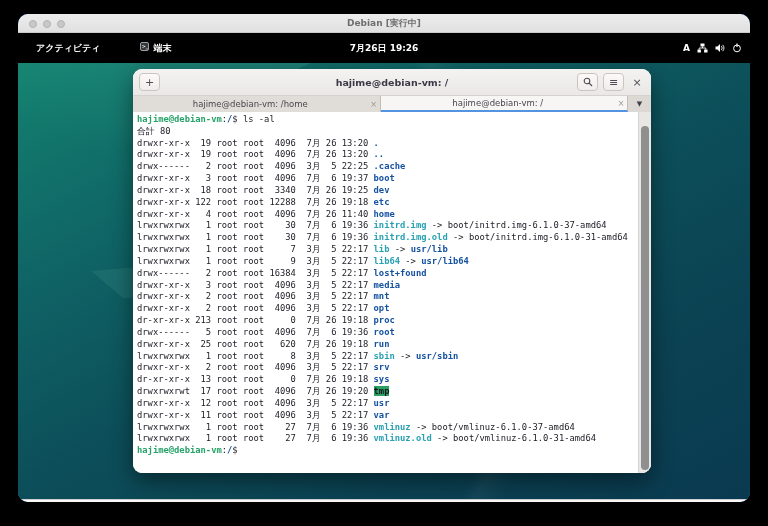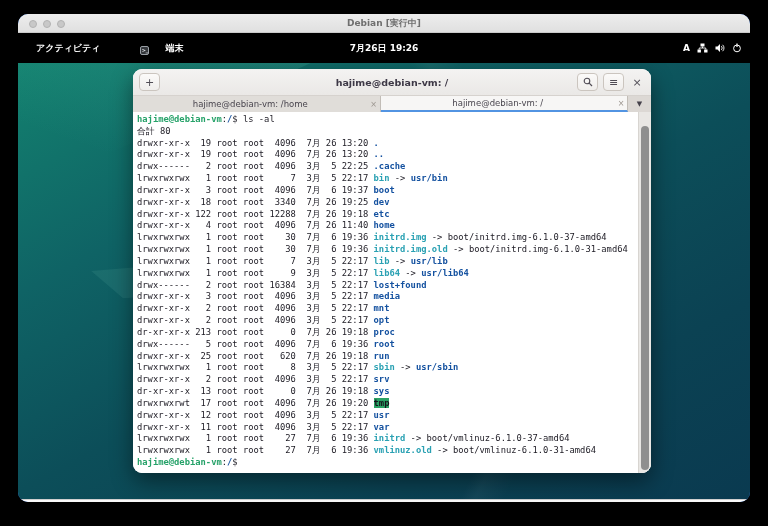--- a/index.html
+++ b/index.html
@@ -16,21 +16,21 @@
                   border-bottom:1px solid #c9c9c9; }
   .traffic { position:absolute; left:11px; top:5.5px; display:flex; gap:6px; }
   .traffic span { width:8px; height:8px; border-radius:50%;
                   background:#c8c8c8; border:1px solid #b2b2b2; display:block; }
   .mac-title { font-size:9px; color:#6f6f6f; font-weight:bold; }
 
   
   .gnome-topbar { height:30px; background:#000; color:#fff; position:relative;
                   display:flex; align-items:center; font-size:9px; font-weight:600; }
   .tb-activities { margin-left:14px; padding:0 4px; }
-  .tb-app { margin-left:32px; display:flex; align-items:flex-end; gap:16px; padding:0 4px; }
+  .tb-app { margin-left:32px; display:flex; align-items:flex-start; gap:4px; padding:0 4px; }
   .tb-appicon { width:9px; height:9px; background:#35383c; border:1px solid #9aa0a6;
                 border-radius:2px; display:inline-flex; align-items:center; justify-content:center;
                 color:#e8eaed; font-size:5px; line-height:1; }
   .tb-clock { position:absolute; left:50%; transform:translateX(-50%); }
   .tb-right { position:absolute; right:8px; display:flex; align-items:center; gap:7px; }
   .tb-right svg { display:block; }
 
   
   .desktop { position:relative; height:436px;
      background:
@@ -175,21 +175,20 @@
         </div>
       </div>
 
       <div class="term-body">
         <div>
             <div class="tline"><span class="sg-g">hajime@debian-vm</span><span class="sg-f">:</span><span class="sg-b">/</span><span class="sg-f">$ ls -al</span></div>
             <div class="tline"><span class="sg-f">合計 80</span></div>
             <div class="tline"><span class="sg-f">drwxr-xr-x  19 root root  4096  7月 26 13:20 </span><span class="sg-b">.</span></div>
             <div class="tline"><span class="sg-f">drwxr-xr-x  19 root root  4096  7月 26 13:20 </span><span class="sg-b">..</span></div>
             <div class="tline"><span class="sg-f">drwx------   2 root root  4096  3月  5 22:25 </span><span class="sg-b">.cache</span></div>
-            <div class="tline"><span class="sg-f">lrwxrwxrwx   1 root root     7  3月  5 22:17 </span><span class="sg-c">bin</span><span class="sg-f"> -&gt; </span><span class="sg-b">usr/bin</span></div>
             <div class="tline"><span class="sg-f">drwxr-xr-x   3 root root  4096  7月  6 19:37 </span><span class="sg-b">boot</span></div>
             <div class="tline"><span class="sg-f">drwxr-xr-x  18 root root  3340  7月 26 19:25 </span><span class="sg-b">dev</span></div>
             <div class="tline"><span class="sg-f">drwxr-xr-x 122 root root 12288  7月 26 19:18 </span><span class="sg-b">etc</span></div>
             <div class="tline"><span class="sg-f">drwxr-xr-x   4 root root  4096  7月 26 11:40 </span><span class="sg-b">home</span></div>
             <div class="tline"><span class="sg-f">lrwxrwxrwx   1 root root    30  7月  6 19:36 </span><span class="sg-c">initrd.img</span><span class="sg-f"> -&gt; boot/initrd.img-6.1.0-37-amd64</span></div>
             <div class="tline"><span class="sg-f">lrwxrwxrwx   1 root root    30  7月  6 19:36 </span><span class="sg-c">initrd.img.old</span><span class="sg-f"> -&gt; boot/initrd.img-6.1.0-31-amd64</span></div>
             <div class="tline"><span class="sg-f">lrwxrwxrwx   1 root root     7  3月  5 22:17 </span><span class="sg-c">lib</span><span class="sg-f"> -&gt; </span><span class="sg-b">usr/lib</span></div>
             <div class="tline"><span class="sg-f">lrwxrwxrwx   1 root root     9  3月  5 22:17 </span><span class="sg-c">lib64</span><span class="sg-f"> -&gt; </span><span class="sg-b">usr/lib64</span></div>
             <div class="tline"><span class="sg-f">drwx------   2 root root 16384  3月  5 22:17 </span><span class="sg-b">lost+found</span></div>
             <div class="tline"><span class="sg-f">drwxr-xr-x   3 root root  4096  3月  5 22:17 </span><span class="sg-b">media</span></div>
@@ -197,21 +196,21 @@
             <div class="tline"><span class="sg-f">drwxr-xr-x   2 root root  4096  3月  5 22:17 </span><span class="sg-b">opt</span></div>
             <div class="tline"><span class="sg-f">dr-xr-xr-x 213 root root     0  7月 26 19:18 </span><span class="sg-b">proc</span></div>
             <div class="tline"><span class="sg-f">drwx------   5 root root  4096  7月  6 19:36 </span><span class="sg-b">root</span></div>
             <div class="tline"><span class="sg-f">drwxr-xr-x  25 root root   620  7月 26 19:18 </span><span class="sg-b">run</span></div>
             <div class="tline"><span class="sg-f">lrwxrwxrwx   1 root root     8  3月  5 22:17 </span><span class="sg-c">sbin</span><span class="sg-f"> -&gt; </span><span class="sg-b">usr/sbin</span></div>
             <div class="tline"><span class="sg-f">drwxr-xr-x   2 root root  4096  3月  5 22:17 </span><span class="sg-b">srv</span></div>
             <div class="tline"><span class="sg-f">dr-xr-xr-x  13 root root     0  7月 26 19:18 </span><span class="sg-b">sys</span></div>
             <div class="tline"><span class="sg-f">drwxrwxrwt  17 root root  4096  7月 26 19:20 </span><span class="sg-t">tmp</span></div>
             <div class="tline"><span class="sg-f">drwxr-xr-x  12 root root  4096  3月  5 22:17 </span><span class="sg-b">usr</span></div>
             <div class="tline"><span class="sg-f">drwxr-xr-x  11 root root  4096  3月  5 22:17 </span><span class="sg-b">var</span></div>
-            <div class="tline"><span class="sg-f">lrwxrwxrwx   1 root root    27  7月  6 19:36 </span><span class="sg-c">initrd</span><span class="sg-f"> -&gt; boot/vmlinuz-6.1.0-37-amd64</span></div>
+            <div class="tline"><span class="sg-f">lrwxrwxrwx   1 root root    27  7月  6 19:36 </span><span class="sg-c">vmlinuz</span><span class="sg-f"> -&gt; boot/vmlinuz-6.1.0-37-amd64</span></div>
             <div class="tline"><span class="sg-f">lrwxrwxrwx   1 root root    27  7月  6 19:36 </span><span class="sg-c">vmlinuz.old</span><span class="sg-f"> -&gt; boot/vmlinuz-6.1.0-31-amd64</span></div>
             <div class="tline"><span class="sg-g">hajime@debian-vm</span><span class="sg-f">:</span><span class="sg-b">/</span><span class="sg-f">$ </span></div>
           </div>
         <div class="scroll-track">
           <div class="scroll-thumb"></div>
         </div>
       </div>
 
     </div>
   </div>

